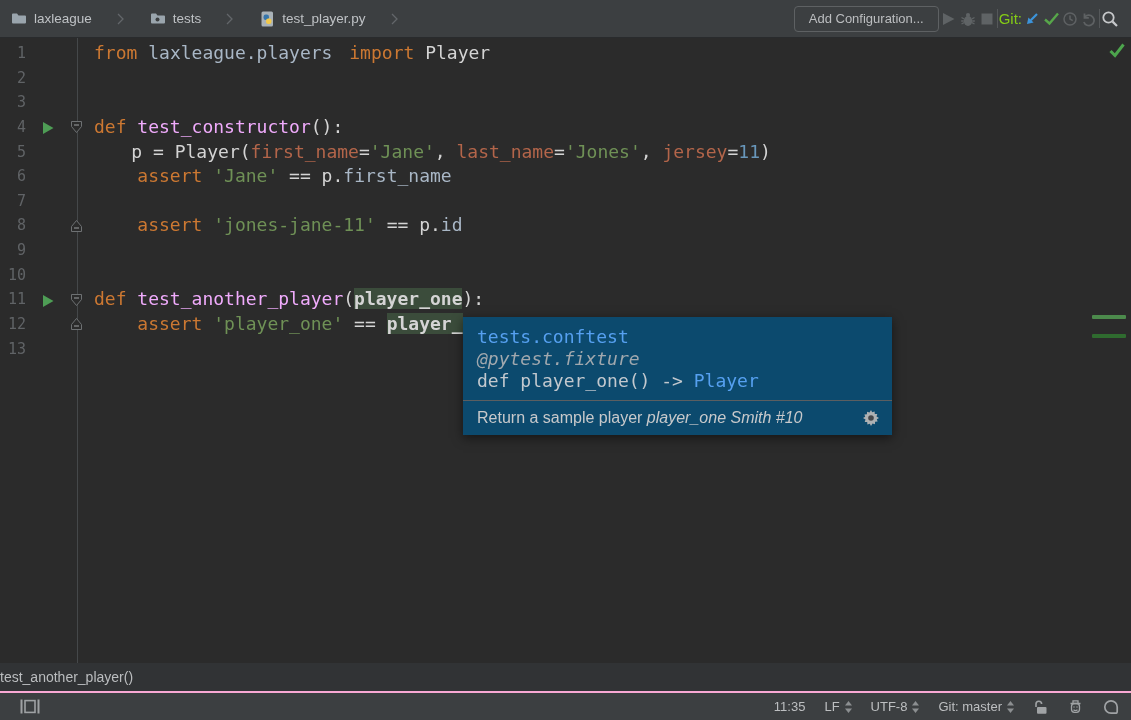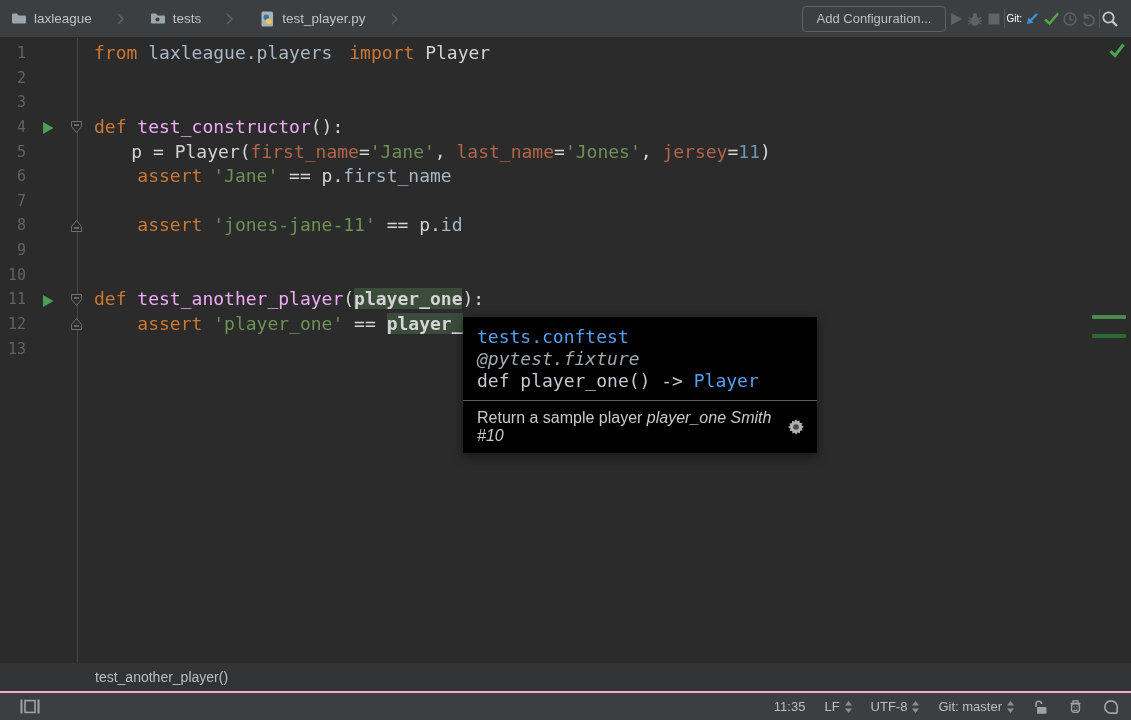--- a/index.html
+++ b/index.html
@@ -22,21 +22,21 @@
   .crumb { display:flex; align-items:center; gap:6px; cursor:default; }
   .chev { display:flex; align-items:center; margin:0 1px; }
   .topbar-right { margin-left:auto; display:flex; align-items:center; gap:1px; }
   .add-config-btn {
     background:transparent; border:1px solid #5E6163; border-radius:4px;
     color:#BCBEC0; font-size:13px; font-family:"Liberation Sans",sans-serif;
     height:26px; padding:0 14px; cursor:pointer;
   }
   .tb-icon { display:flex; align-items:center; justify-content:center; width:18px; height:18px; }
   .tb-sep { width:1px; height:19px; background:#55585A; }
-  .git-label { color:#ffffff; font-size:10px; }
+  .git-label { color:#84cc16; font-size:15px; }
 
   
   .editor { position:relative; height:625px; flex:0 0 625px; background:#2B2B2B; overflow:hidden; }
   .gutter-border { position:absolute; left:77px; top:0; height:100%; width:1px; background:#45484A; }
   #code-rows { position:absolute; left:0; top:3px; width:100%; }
   .code-row { position:relative; height:24.65px; }
   .ln {
     position:absolute; left:0; top:0; width:26px; height:24.65px;
     text-align:right; color:#606366; font:15px/24.65px "DejaVu Sans Mono", monospace;
   }
@@ -56,40 +56,40 @@
   .tk-txt   { color:#D4D4D4; }
   .hl { background:#3B4C3B;font-weight:bold; }
 
   .inspection-ok { position:absolute; top:3px; right:5px; width:18px; height:18px; cursor:pointer; }
   .stripe-mark { position:absolute; width:34px; right:5px; border-radius:1px; cursor:pointer; }
   .stripe-mark.m1 { top:277px; height:4px; background:#4C8A4C; }
   .stripe-mark.m2 { top:296px; height:4px; background:#2F6B2F; }
 
   
   .doc-popup {
-    position:absolute; left:463px; top:279px; width:354px; z-index:5;
-    background:#000000; box-shadow:0 3px 10px rgba(0,0,0,0.5);
+    position:absolute; left:463px; top:279px; width:429px; z-index:5;
+    background:#0c4a6e; box-shadow:0 3px 10px rgba(0,0,0,0.5);
   }
   .doc-head { padding:9px 14px 8px 14px; font:18px/22px "DejaVu Sans Mono", monospace; }
   .doc-module { color:#56A0F0; cursor:pointer; }
   .doc-decorator { color:#A1A8AE; font-style:italic; }
   .doc-signature { color:#C2C8CE; }
   .doc-type { color:#56A0F0; cursor:pointer; }
   .doc-footer {
     border-top:1px solid #5C5E60;
     display:flex; align-items:center; padding:8px 12px 8px 14px;
     font-size:16px; color:#C8C9CB;
   }
   .doc-text i { font-style:italic; }
   .gear { margin-left:auto; width:18px; height:18px; cursor:pointer; flex:0 0 18px; }
 
   
   .bottom-crumbs {
     height:28px; flex:0 0 28px; background:#313335;
-    color:#BBBDBF; font-size:14px; line-height:28px; padding-left:95px;
+    color:#BBBDBF; font-size:14px; line-height:28px; 
   }
 
   
   .statusbar {
     height:29px; flex:0 0 29px; background:#3C3F41; border-top:2px solid #f9a8d4;
     display:flex; align-items:center; padding:0 12px 0 20px;
     color:#BDBFC1; font-size:13px;
   }
   .sb-right { margin-left:auto; display:flex; align-items:center; gap:19px; }
   .sb-item { display:flex; align-items:center; gap:5px; cursor:pointer; }

